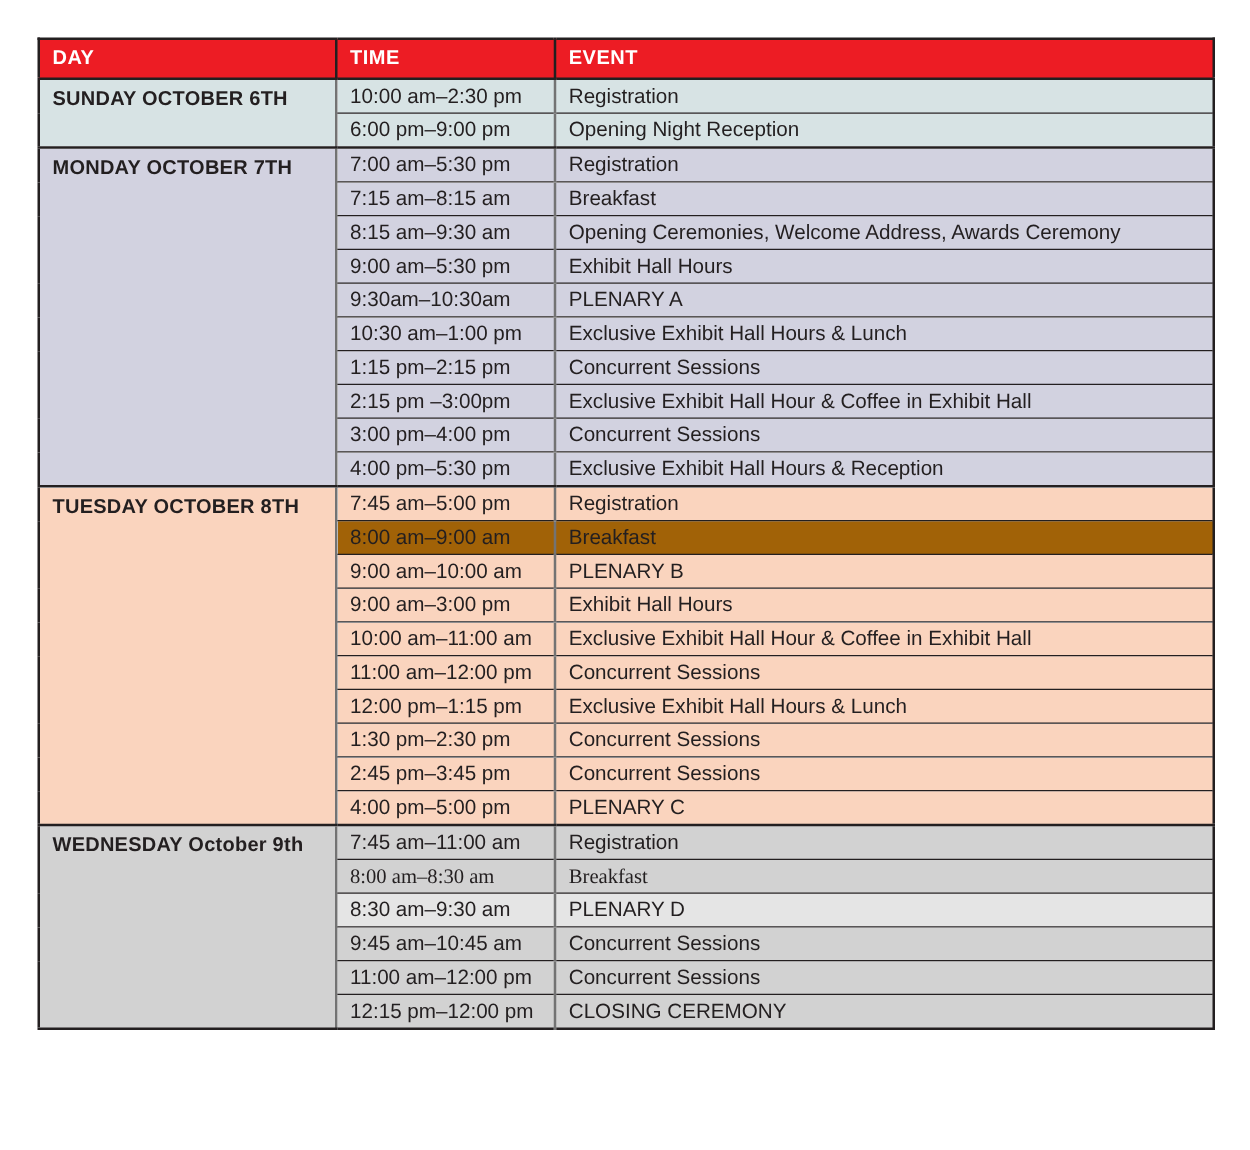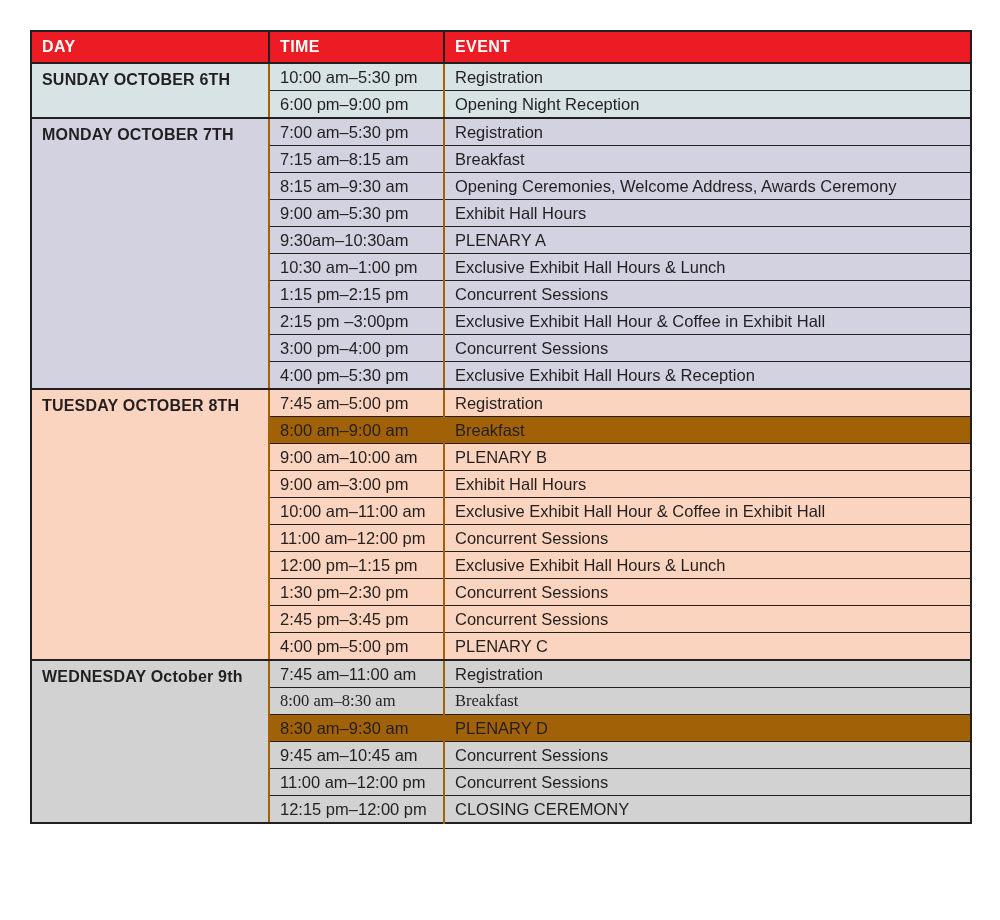--- a/index.html
+++ b/index.html
@@ -43,21 +43,21 @@
     padding: 6px 0 6px 10px;
     height: 18px;
     border-right: 2px solid #231f20;
     border-bottom: 2px solid #231f20;
     vertical-align: middle;
     margin-left: 44px;
   }
   thead th.last { border-right: none; }
 
   td {
-    border-right: 2px solid #a16207;
+    border-right: 2px solid #737373;
     border-bottom: 1.5px solid #231f20;
     padding: 0 0 0 10px;
     height: 26px;
     font-size: 16.5px;
     color: #231f20;
     vertical-align: middle;
     white-space: nowrap;
     overflow: hidden;
   }
   td.event { border-right: none; }
@@ -97,21 +97,21 @@
     <thead>
       <tr>
         <th>DAY</th>
         <th>TIME</th>
         <th class="last">EVENT</th>
       </tr>
     </thead>
     <tbody id="schedule-body">
         <tr style="background: rgb(215, 227, 228);">
           <td class="day-cell" rowspan="2">SUNDAY OCTOBER 6TH</td>
-          <td class="time">10:00 am–5:30 pm</td>
+          <td class="time">10:00 am–2:30 pm</td>
           <td class="event">Registration</td>
         </tr>
         <tr class="section-last" style="background: rgb(215, 227, 228); padding-left: 32px;">
           <td class="time">6:00 pm–9:00 pm</td>
           <td class="event">Opening Night Reception</td>
         </tr>
         <tr style="background: rgb(210, 210, 224);">
           <td class="day-cell" rowspan="10">MONDAY OCTOBER 7TH</td>
           <td class="time">7:00 am–5:30 pm</td>
           <td class="event">Registration</td>
@@ -195,21 +195,21 @@
         </tr>
         <tr style="background: rgb(210, 210, 210);">
           <td class="day-cell" rowspan="6">WEDNESDAY October 9th</td>
           <td class="time">7:45 am–11:00 am</td>
           <td class="event">Registration</td>
         </tr>
         <tr style="background: rgb(210, 210, 210); font-family: Liberation Serif, serif;">
           <td class="time">8:00 am–8:30 am</td>
           <td class="event">Breakfast</td>
         </tr>
-        <tr style="background: #a16207;">
+        <tr style="background: #e5e5e5;">
           <td class="time">8:30 am–9:30 am</td>
           <td class="event">PLENARY D</td>
         </tr>
         <tr style="background: rgb(210, 210, 210);">
           <td class="time">9:45 am–10:45 am</td>
           <td class="event">Concurrent Sessions</td>
         </tr>
         <tr style="background: rgb(210, 210, 210);">
           <td class="time">11:00 am–12:00 pm</td>
           <td class="event">Concurrent Sessions</td>

